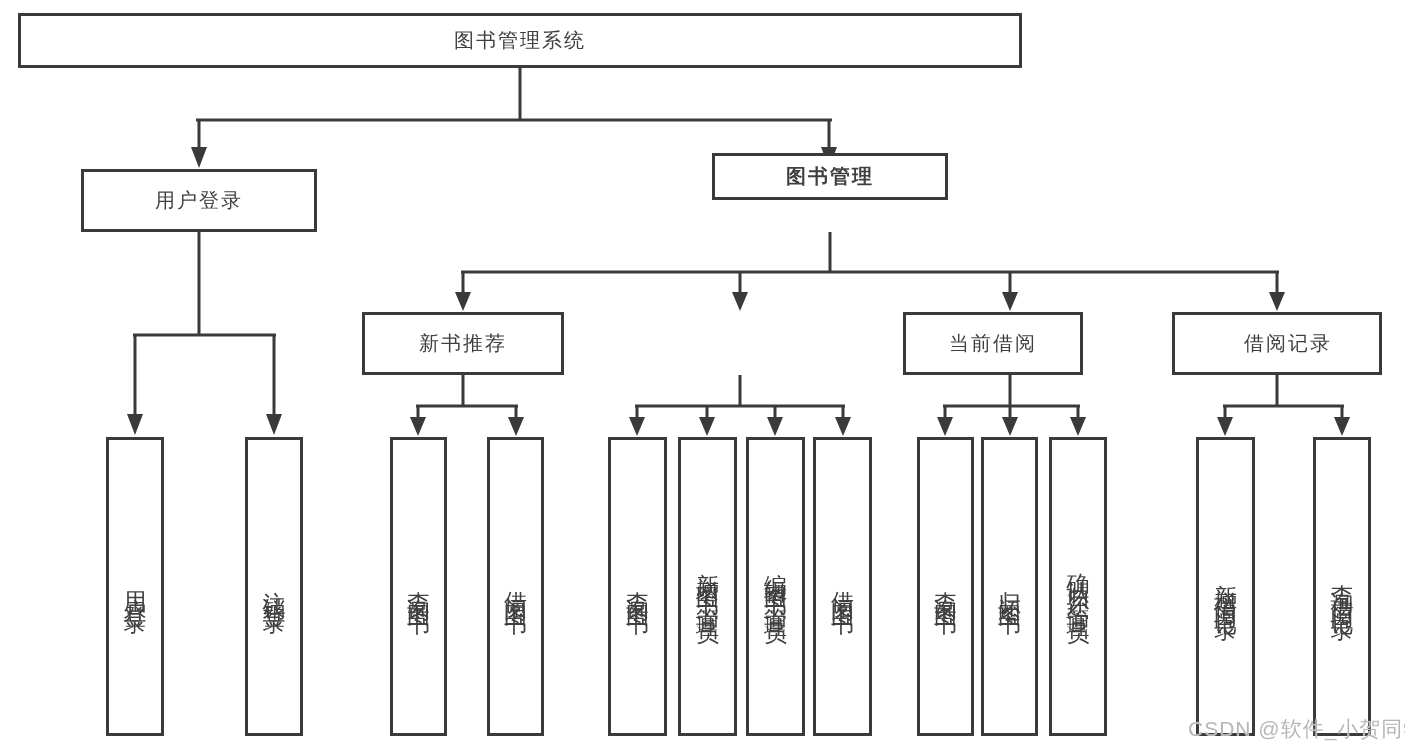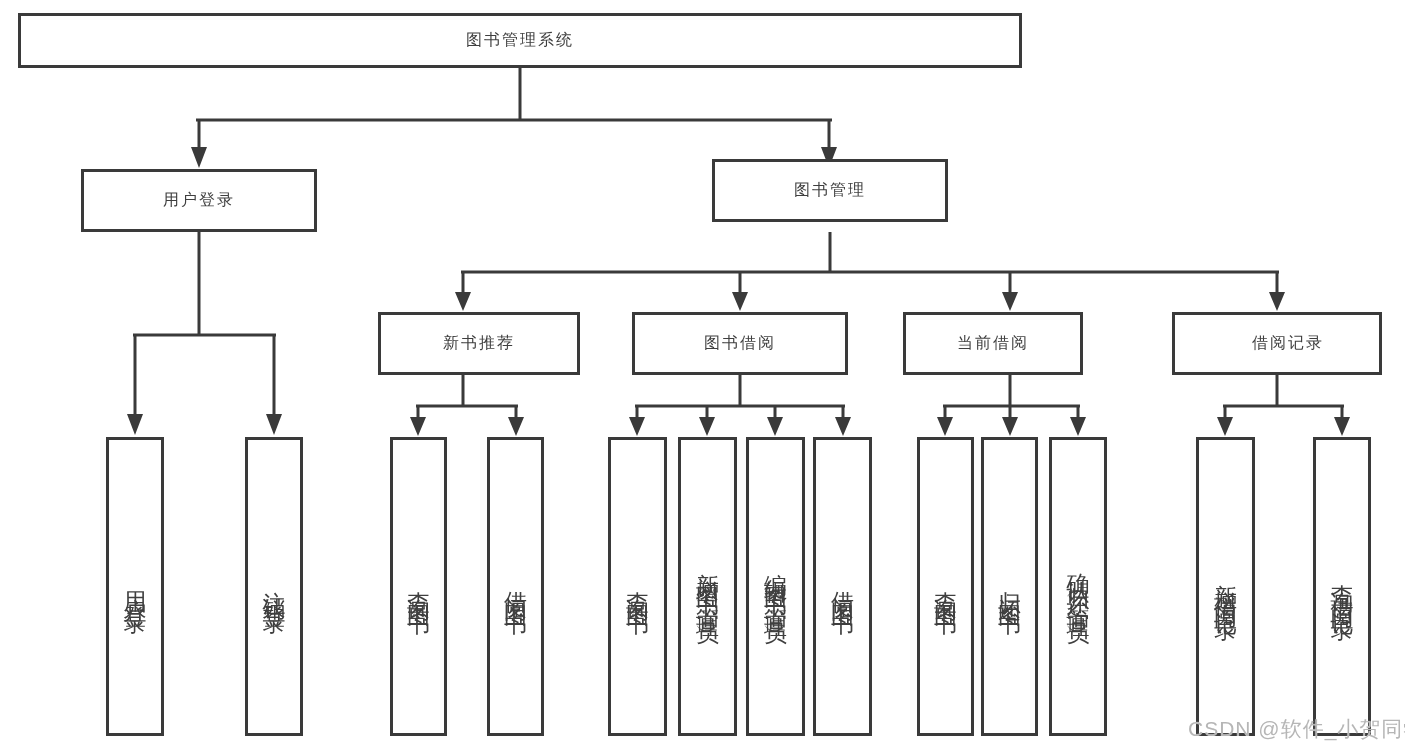--- a/index.html
+++ b/index.html
@@ -6,38 +6,38 @@
   body{
     width:1405px;height:747px;position:relative;background:#ffffff;
     font-family:"Liberation Sans","DejaVu Sans",sans-serif;
     overflow:hidden;
   }
   #stage{position:absolute;left:0;top:0;width:1405px;height:747px;}
   svg.connectors{position:absolute;left:0;top:0;}
   .hbox{
     position:absolute;box-sizing:border-box;border:3px solid #3a3a3a;background:#fff;
     display:flex;align-items:center;justify-content:center;
-    font-size:16px;color:#3f3f3f;letter-spacing:2px;white-space:nowrap;
+    font-size:20px;color:#3f3f3f;letter-spacing:2px;white-space:nowrap;
   }
   .vbox{
     position:absolute;box-sizing:border-box;border:3px solid #3a3a3a;background:#fff;
     display:flex;align-items:center;justify-content:center;
   }
   .vbox span{
     writing-mode:vertical-rl;text-orientation:mixed;
     font-size:23px;color:#3f3f3f;letter-spacing:7px;line-height:1;
     white-space:nowrap;
   }
   
   #node-root{left:18px;top:13px;width:1004px;height:55px;}
   
   #node-user-login{left:81px;top:169px;width:236px;height:63px;}
-  #node-book-management{left:712px;top:159px;width:236px;height:63px;}
+  #node-book-management{left:712px;top:153px;width:236px;height:47px;font-weight:bold;}
   
-  #node-new-book-recommend{left:378px;top:312px;width:202px;height:63px;}
+  #node-new-book-recommend{left:362px;top:312px;width:202px;height:63px;}
   #node-book-borrow{left:632px;top:312px;width:216px;height:63px;}
   #node-current-borrow{left:903px;top:312px;width:180px;height:63px;}
   #node-borrow-records{left:1172px;top:312px;width:210px;height:63px;padding-left:22px;}
   
   .leaf{top:437px;height:299px;}
   #leaf-user-login{left:106px;width:58px;}
   #leaf-logout{left:245px;width:58px;}
   #leaf-newrec-query-books{left:390px;width:57px;}
   #leaf-newrec-borrow-books{left:487px;width:57px;}
   #leaf-borrow-query-books{left:608px;width:59px;}
@@ -80,21 +80,20 @@
          M1070 417 L1086 417 L1078 436 Z M1217 417 L1233 417 L1225 436 Z
          M1334 417 L1350 417 L1342 436 Z"></path>
   </svg>
 
   <div class="hbox" id="node-root">图书管理系统</div>
 
   <div class="hbox" id="node-user-login">用户登录</div>
   <div class="hbox" id="node-book-management">图书管理</div>
 
   <div class="hbox" id="node-new-book-recommend">新书推荐</div>
-  <div class="hbox" id="node-book-borrow">图书借阅</div>
   <div class="hbox" id="node-current-borrow">当前借阅</div>
   <div class="hbox" id="node-borrow-records">借阅记录</div>
 
   <div class="vbox leaf" id="leaf-user-login">
     <span>用户登录</span>
   </div>
   <div class="vbox leaf" id="leaf-logout">
     <span>注销登录</span>
   </div>
 

